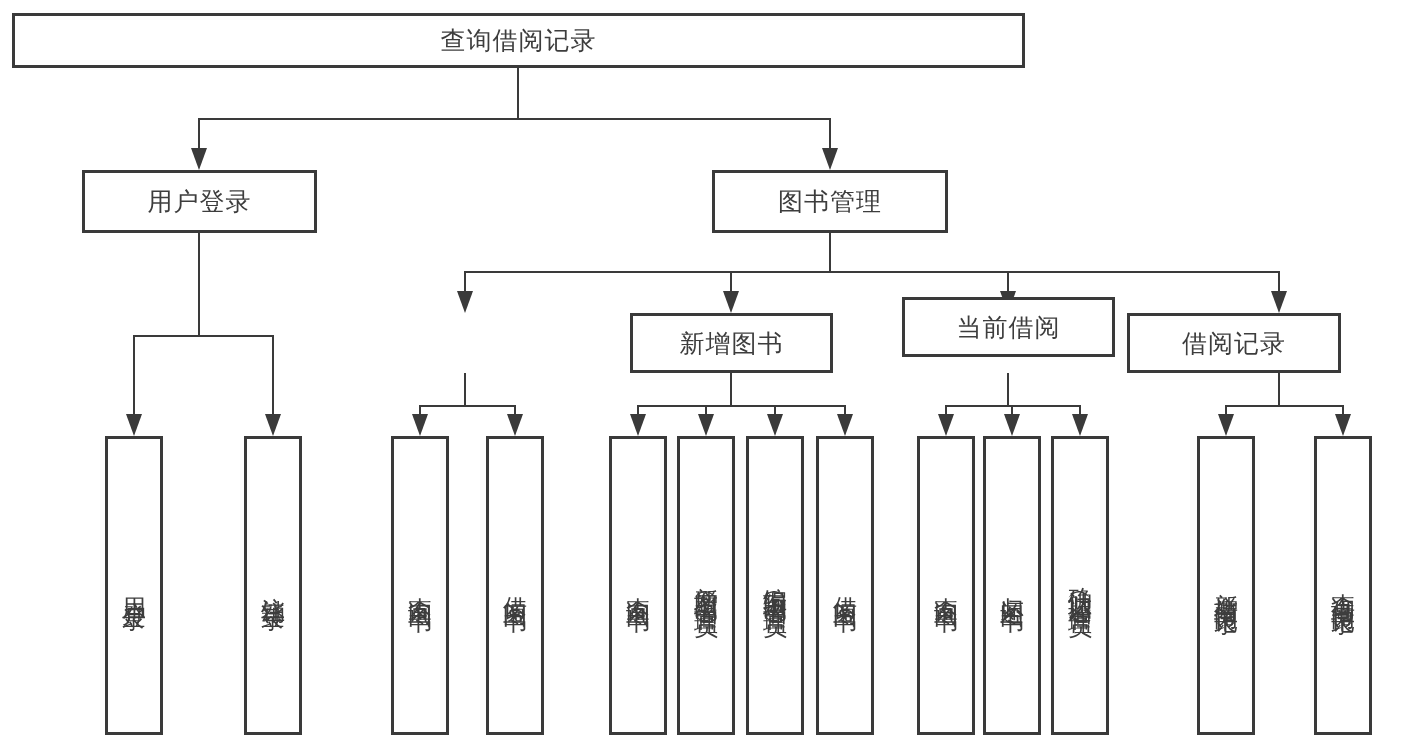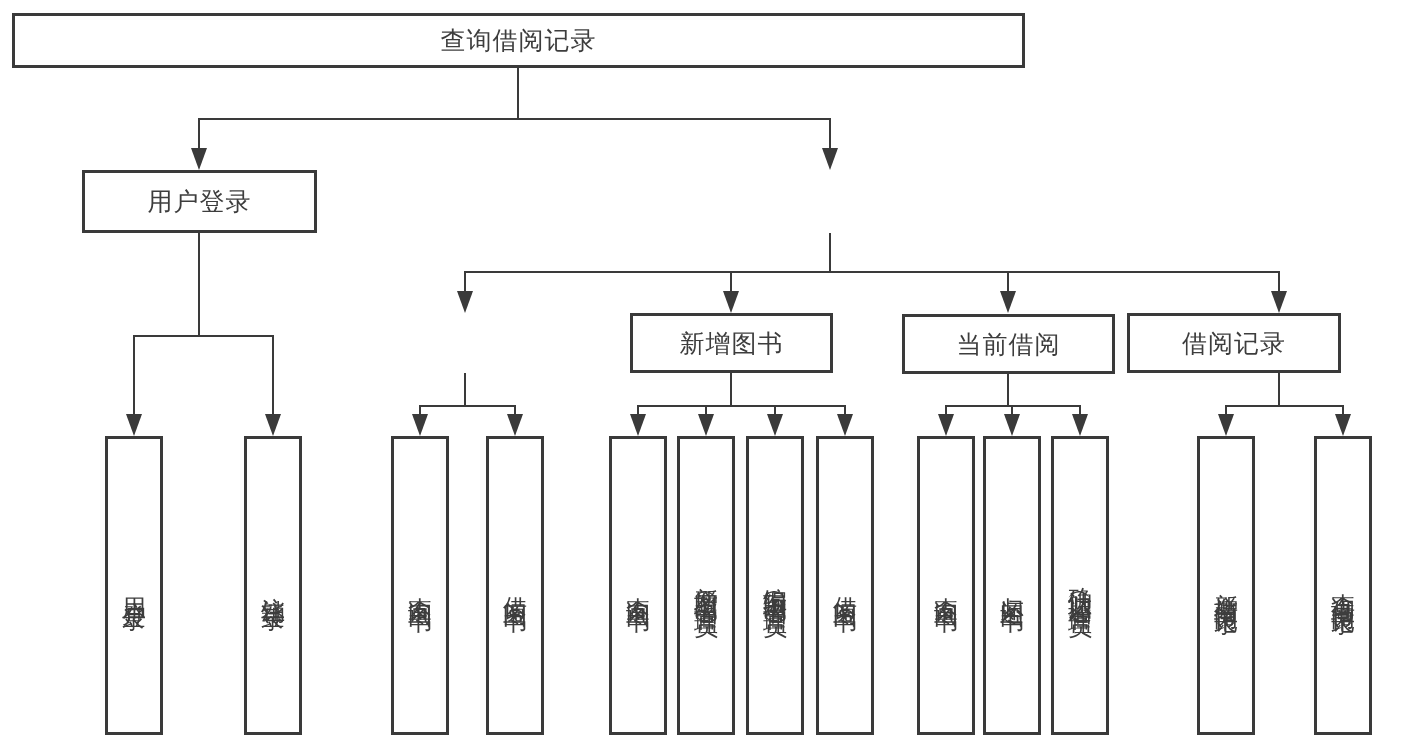--- a/index.html
+++ b/index.html
@@ -62,41 +62,42 @@
   <div class="box" style="left:12px;top:13px;width:1013px;height:55px;">查询借阅记录</div>
 
   <div class="vline" style="left:517px;top:68px;height:51px;"></div>
   <div class="hline" style="left:198px;top:118px;width:633px;"></div>
   <div class="vline" style="left:198px;top:118px;height:32px;"></div>
   <div class="arrow" style="left:191px;top:148px;"></div>
   <div class="vline" style="left:829px;top:118px;height:32px;"></div>
   <div class="arrow" style="left:822px;top:148px;"></div>
 
   <div class="box" style="left:82px;top:170px;width:235px;height:63px;">用户登录</div>
+  <div class="box" style="left:712px;top:170px;width:236px;height:63px;">图书管理</div>
 
   <div class="vline" style="left:198px;top:233px;height:103px;"></div>
   <div class="hline" style="left:133px;top:335px;width:141px;"></div>
   <div class="vline" style="left:133px;top:335px;height:81px;"></div>
   <div class="arrow" style="left:126px;top:414px;"></div>
   <div class="vline" style="left:272px;top:335px;height:81px;"></div>
   <div class="arrow" style="left:265px;top:414px;"></div>
 
   <div class="vline" style="left:829px;top:233px;height:40px;"></div>
   <div class="hline" style="left:464px;top:271px;width:816px;"></div>
   <div class="vline" style="left:464px;top:271px;height:22px;"></div>
   <div class="arrow" style="left:457px;top:291px;"></div>
   <div class="vline" style="left:730px;top:271px;height:22px;"></div>
   <div class="arrow" style="left:723px;top:291px;"></div>
   <div class="vline" style="left:1007px;top:271px;height:22px;"></div>
   <div class="arrow" style="left:1000px;top:291px;"></div>
   <div class="vline" style="left:1278px;top:271px;height:22px;"></div>
   <div class="arrow" style="left:1271px;top:291px;"></div>
 
   <div class="box" style="left:630px;top:313px;width:203px;height:60px;">新增图书</div>
-  <div class="box" style="left:902px;top:314px;width:213px;height:60px;">当前借阅</div>
+  <div class="box" style="left:902px;top:297px;width:213px;height:60px;">当前借阅</div>
   <div class="box" style="left:1127px;top:313px;width:214px;height:60px;">借阅记录</div>
 
   <div class="vline" style="left:464px;top:373px;height:34px;"></div>
   <div class="hline" style="left:419px;top:405px;width:97px;"></div>
   <div class="vline" style="left:419px;top:405px;height:11px;"></div>
   <div class="arrow" style="left:412px;top:414px;"></div>
   <div class="vline" style="left:514px;top:405px;height:11px;"></div>
   <div class="arrow" style="left:507px;top:414px;"></div>
 
   <div class="vline" style="left:730px;top:373px;height:34px;"></div>

